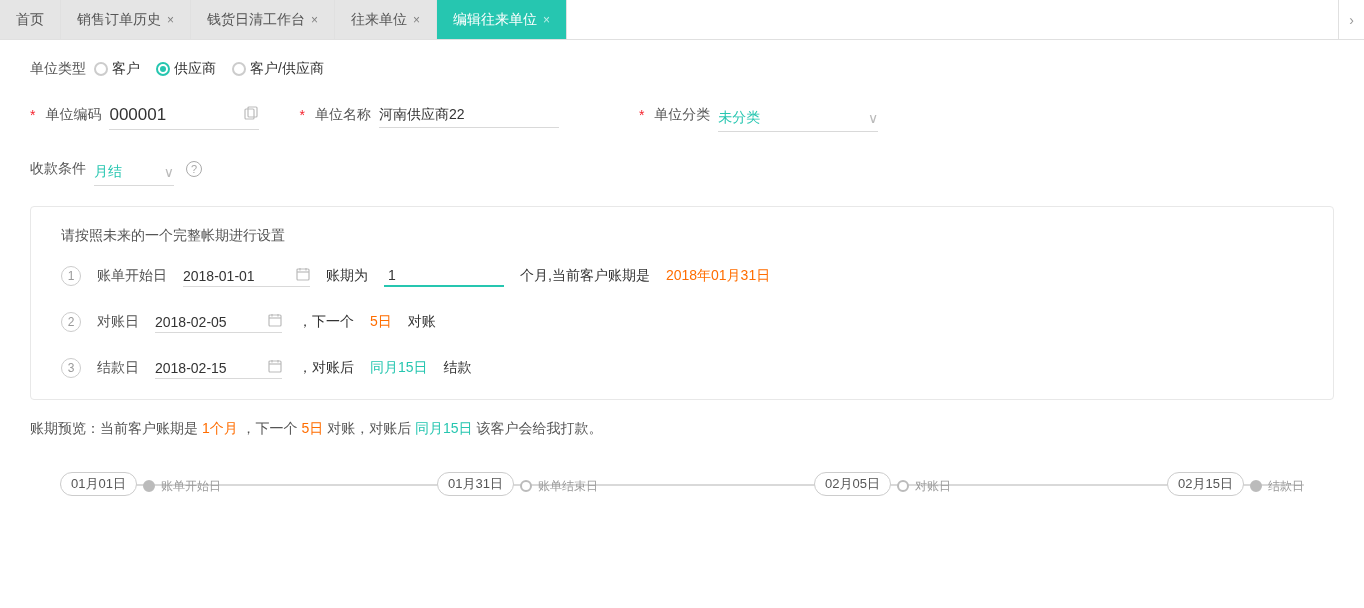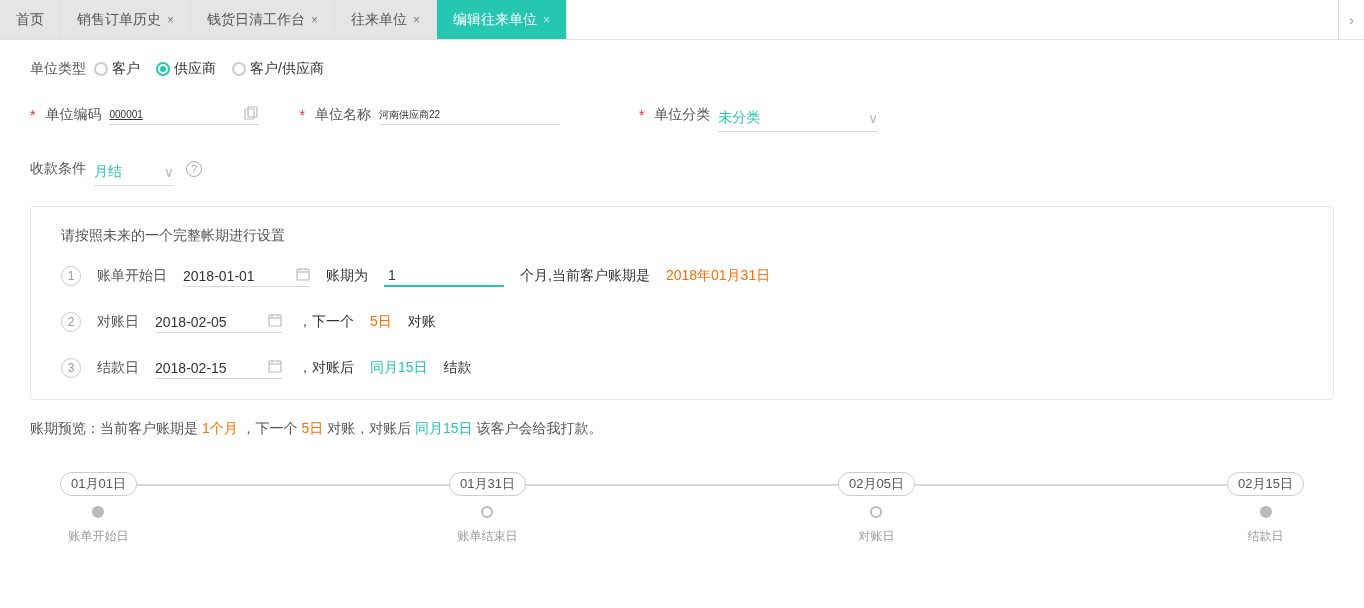--- a/index.html
+++ b/index.html
@@ -104,46 +104,45 @@
       border-radius: 50%;
       background: #26c6b0;
     }
 
     
     .input-field {
       border: none;
       border-bottom: 1px solid #d9d9d9;
       outline: none;
       padding: 4px 0;
-      font-size: 10px;
+      font-size: 14px;
       color: #333;
       background: transparent;
     }
     .input-code {
       width: 130px;
       color: #999;
     }
     .input-name {
       width: 180px;
     }
 
     .field-with-icon {
       display: flex;
       align-items: center;
       gap: 4px;
       border-bottom: 1px solid #d9d9d9;
     }
     .field-with-icon input {
       border: none;
       outline: none;
-      font-size: 10px;
+      font-size: 17px;
       color: #333;
       background: transparent;
       padding: 4px 0;
-      text-decoration: underline;
     }
     .calendar-icon {
       color: #bbb;
       font-size: 14px;
       cursor: pointer;
     }
 
     
     .select-field {
       display: flex;
@@ -252,21 +251,21 @@
     }
     .timeline-points {
       display: flex;
       justify-content: space-between;
       width: 100%;
       position: relative;
       z-index: 1;
     }
     .timeline-point {
       display: flex;
-      flex-direction: column;
+      flex-direction: row;
       align-items: center;
       gap: 6px;
     }
     .timeline-dot {
       width: 12px;
       height: 12px;
       border-radius: 50%;
       background: #fff;
       border: 2px solid #bbb;
       margin-top: 4px;

